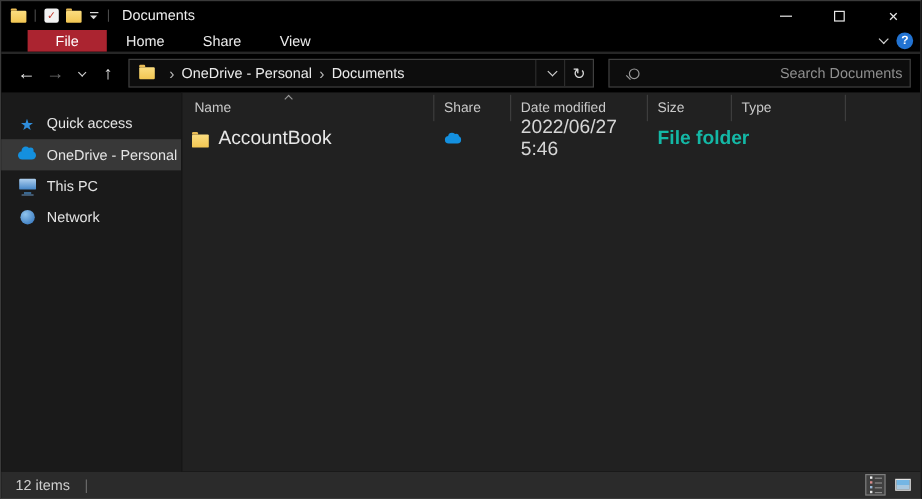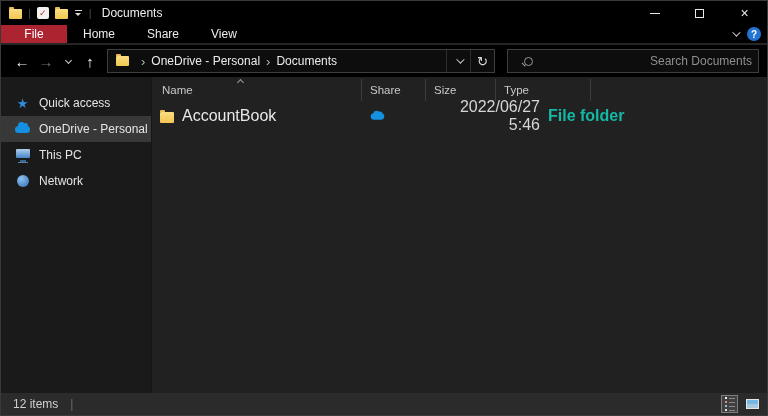--- a/index.html
+++ b/index.html
@@ -24,21 +24,21 @@
                    border-right:3px solid transparent; border-top:3px solid #dcdcdc; }
   .win-title { color:#eeeeee; font-size:12px; margin-left:4px; }
   .win-controls { margin-left:auto; display:flex; height:24px; }
   .win-btn { width:45px; height:24px; display:flex; align-items:center; justify-content:center; color:#e8e8e8; }
   .min-glyph { width:10px; height:1px; background:#e8e8e8; }
   .max-glyph { width:9px; height:9px; border:1px solid #e8e8e8; }
   .close-glyph { font-size:14px; line-height:1; color:#e8e8e8; }
 
   
   .tabrow { height:20px; display:flex; align-items:stretch; flex:0 0 auto; border-bottom:2px solid #262626; }
-  .file-tab { width:66px; margin-left:0; background:#ab2430; color:#fff; font-size:12px;
+  .file-tab { width:66px; margin-left:22px; background:#ab2430; color:#fff; font-size:12px;
               display:flex; align-items:center; justify-content:center; }
   .rtab { padding:0 16px; color:#ececec; font-size:12px; display:flex; align-items:center; }
   .ribbon-right { margin-left:auto; display:flex; align-items:center; gap:9px; padding-right:6px; }
   .chev-down { width:6px; height:6px; border-right:1.5px solid #cfcfcf; border-bottom:1.5px solid #cfcfcf;
                transform:rotate(45deg) translateY(-2px); }
   .help-ico { width:14px; height:14px; border-radius:50%; background:#2273d2; color:#fff; font-size:10px;
               font-weight:bold; display:flex; align-items:center; justify-content:center; }
 
   
   .navrow { height:32px; display:flex; align-items:center; flex:0 0 auto; padding:0 8px 0 10px; gap:2px; }
@@ -80,21 +80,21 @@
   .cloud::after { content:''; position:absolute; width:5px; height:5px; background:#1490df;
                   border-radius:50%; top:-2.5px; right:2px; }
   .pc-ico { position:relative; width:14px; height:9px; border-radius:1px;
             background:linear-gradient(180deg,#aecfee,#4586c8); margin-bottom:4px; }
   .pc-ico::after { content:''; position:absolute; left:4px; bottom:-4px; width:6px; height:2px; background:#3a678f; }
   .pc-ico::before { content:''; position:absolute; left:2px; bottom:-5px; width:10px; height:1px; background:#5c80a5; }
   .net-ico { width:12px; height:12px; border-radius:50%;
              background:radial-gradient(circle at 35% 30%,#8fc3ec,#2a6db8); }
 
   .content { flex:1; background:#212121; border-left:1px solid #161616; position:relative;
-             display:flex; flex-direction:column;text-align:right; }
+             display:flex; flex-direction:column; }
   .cols-header { display:flex; height:22px; margin-top:2px; position:relative; flex:0 0 auto; }
   .col { display:flex; align-items:center; color:#c9c9c9; font-size:11.5px;
          border-right:1px solid #3d3d3d; padding-left:8px; }
   .col.name { width:210px; padding-left:10px; }
   .col.status { width:64px; }
   .col.date { width:114px; }
   .col.type { width:95px; }
   .col.size { width:70px; }
   .col.fill { flex:1; border-right:none; }
   .sort-caret { position:absolute; top:1px; left:86px; width:5px; height:5px;
@@ -223,20 +223,21 @@
           </span>
         <span>Network</span>
       </div>
     </div>
 
     <div class="content">
       <div class="cols-header">
         <span class="sort-caret"></span>
         <div class="col name">Name</div>
         <div class="col status">Share</div>
+        <div class="col date">Date modified</div>
         <div class="col size">Size</div>
         <div class="col type">Type</div>
         <div class="col fill"></div>
       </div>
 
       <div class="file-row">
         <div class="cell name">
           <span class="folder-ico row-folder"></span>
           <span>AccountBook</span>
         </div>

